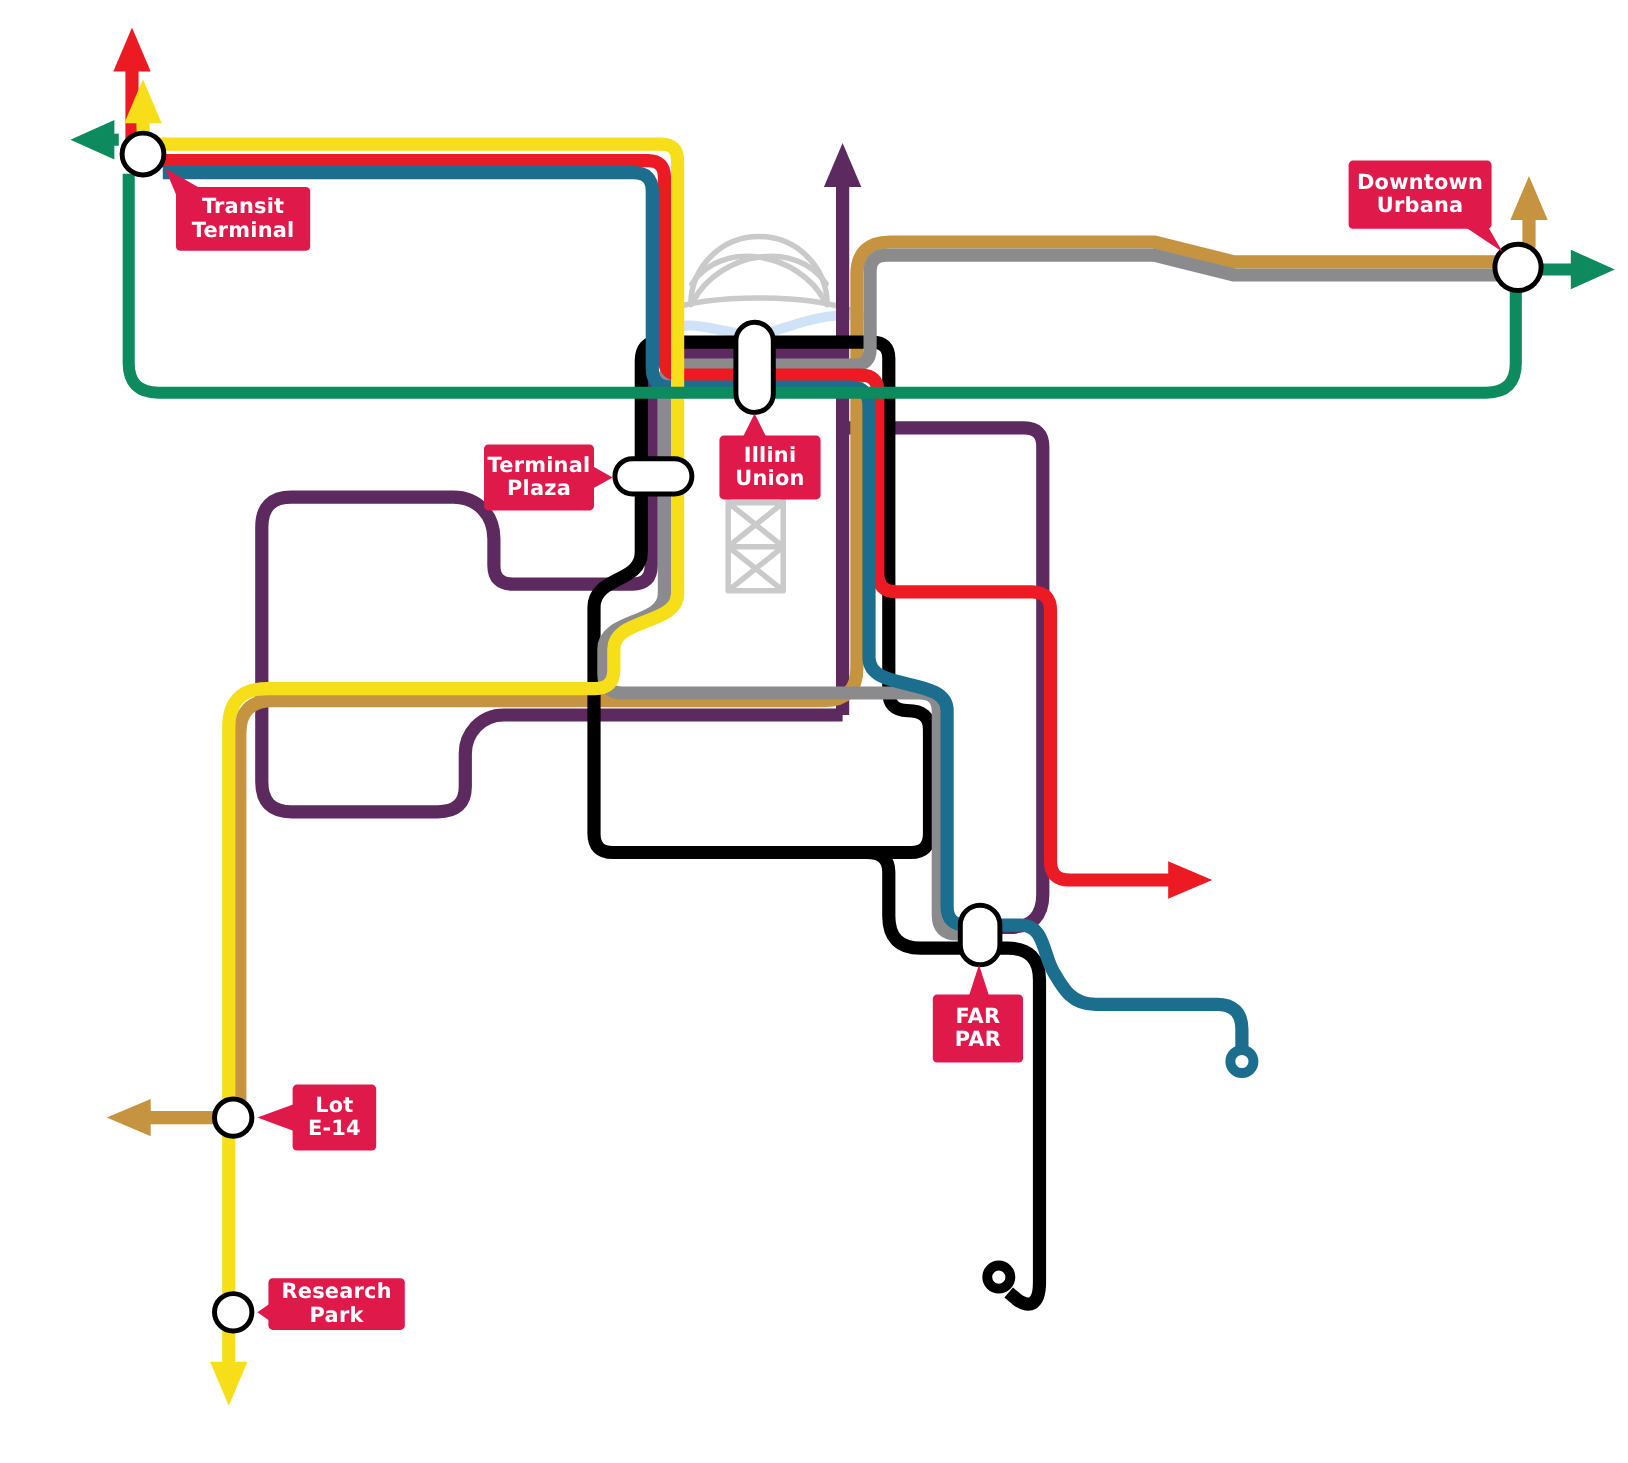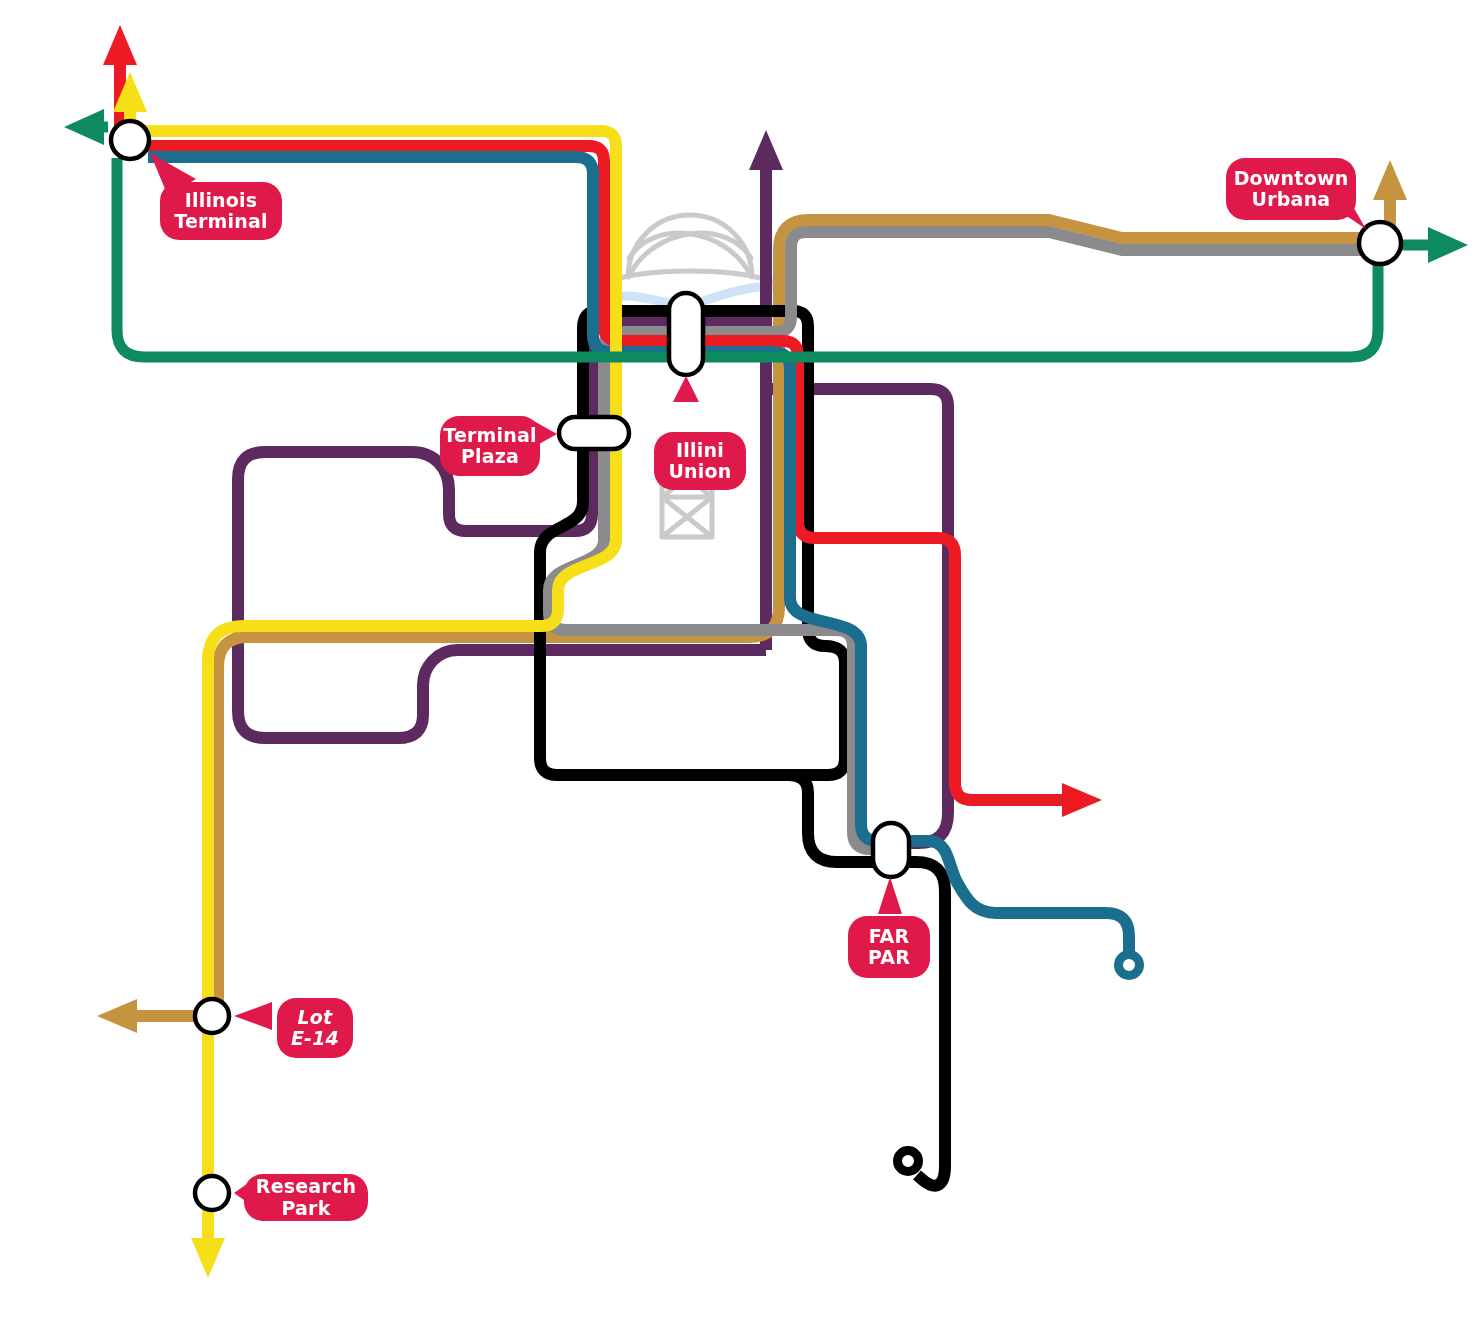--- a/index.html
+++ b/index.html
@@ -1,22 +1,22 @@
 <!DOCTYPE html>
 <html><head>
 <meta charset="utf-8">
 <style>
   html,body{margin:0;padding:0;background:#fff;}
   #stage{position:relative;width:1480px;height:1330px;background:#fff;overflow:hidden;
          font-family:"DejaVu Sans","Liberation Sans",sans-serif;}
   #map-svg{position:absolute;left:0;top:0;}
-  .bubble{position:absolute;background:var(--bubble,#e0194b);color:#fff;border-radius:19px;
+  .bubble{position:absolute;background:var(--bubble,#e0194b);color:#fff;border-radius:4px;
           display:flex;align-items:center;justify-content:center;text-align:center;
           font-weight:700;font-size:19px;line-height:1.12;white-space:pre-line;
-          letter-spacing:.2px;z-index:5;margin-top:12px;}
+          letter-spacing:.2px;z-index:5;}
 </style>
 </head>
 <body>
 
 <div id="stage" style="--bubble: #e0194b;">
   <svg id="map-svg" width="1480" height="1330" viewBox="0 0 1480 1330">
     <g id="g-decor">
         <path d="M 604,283 C 645,267 735,267 776,283" stroke="#cacaca" stroke-width="5" fill="none" stroke-linecap="round"></path>
         <path d="M 628,277 A 62 62 0 0 1 752,277" stroke="#cacaca" stroke-width="5" fill="none" stroke-linecap="round"></path>
         <path d="M 630,274 C 655,228 725,218 751,258" stroke="#cacaca" stroke-width="5" fill="none" stroke-linecap="round"></path>
@@ -63,28 +63,28 @@
         <polygon points="150,153 196,179 168,196" fill="#e0194b"></polygon>
         <polygon points="1366,229 1318,197 1341,186" fill="#e0194b"></polygon>
         <polygon points="557,434 532,420 532,448" fill="#e0194b"></polygon>
         <polygon points="686,376 673,402 699,402" fill="#e0194b"></polygon>
         <polygon points="890,877 878,914 902,914" fill="#e0194b"></polygon>
         <polygon points="234,1016 272,1002 272,1030" fill="#e0194b"></polygon>
         <polygon points="234,1193 254,1179 254,1207" fill="#e0194b"></polygon>
       </g>
   </svg>
   <div id="labels">
-      <div class="bubble" style="left: 160px; top: 170px; width: 122px; height: 58px;">Illinois
+      <div class="bubble" style="left: 160px; top: 170px; width: 122px; height: 58px;">Transit
 Terminal</div>
       <div class="bubble" style="left: 1226px; top: 146px; width: 130px; height: 62px;">Downtown
 Urbana</div>
       <div class="bubble" style="left: 440px; top: 404px; width: 100px; height: 60px;">Terminal
 Plaza</div>
-      <div class="bubble" style="left: 654px; top: 420px; width: 92px; height: 58px;">Illini
+      <div class="bubble" style="left: 654px; top: 396px; width: 92px; height: 58px;">Illini
 Union</div>
       <div class="bubble" style="left: 848px; top: 904px; width: 82px; height: 62px;">FAR
 PAR</div>
-      <div class="bubble" style="left: 277px; top: 986px; width: 76px; height: 60px; font-style: italic;">Lot
+      <div class="bubble" style="left: 266px; top: 986px; width: 76px; height: 60px;">Lot
 E-14</div>
       <div class="bubble" style="left: 244px; top: 1162px; width: 124px; height: 47px;">Research
 Park</div>
     </div>
 </div>
 
 </body></html>

